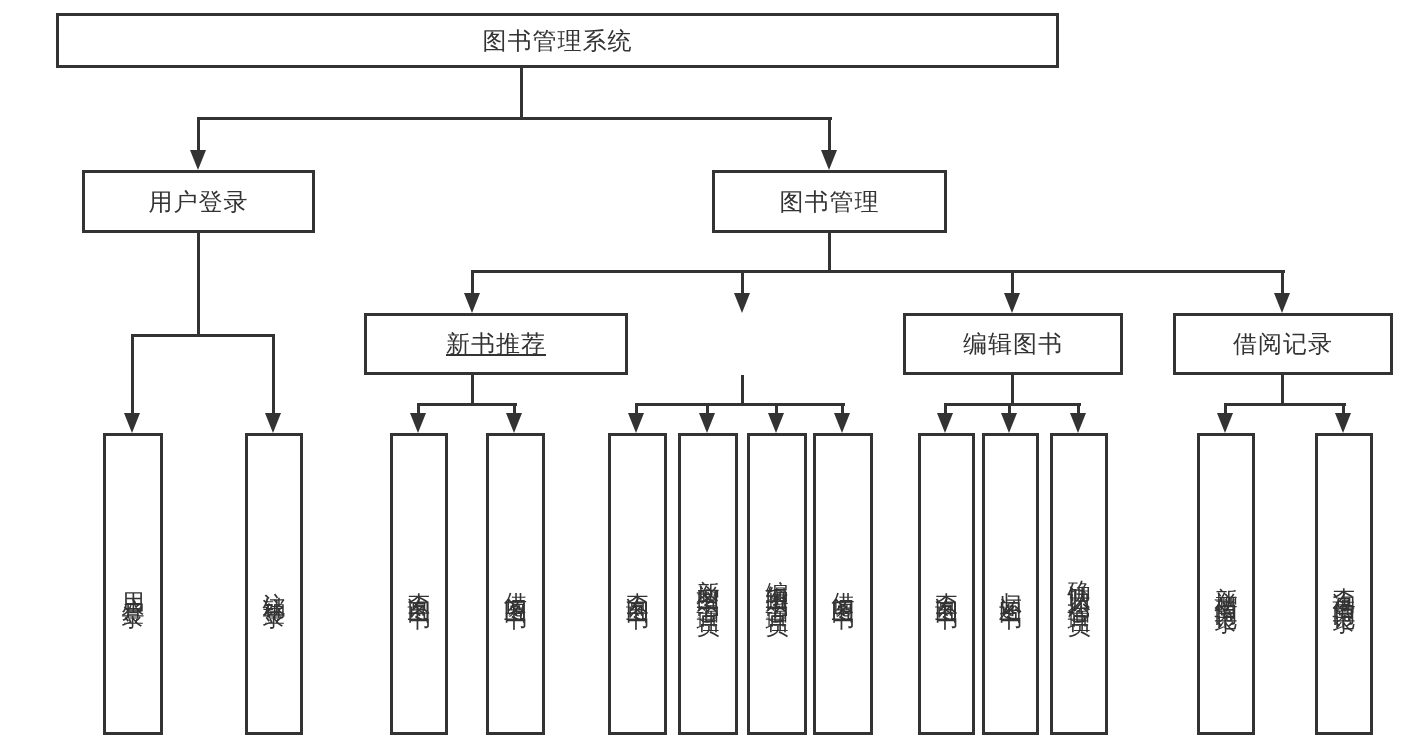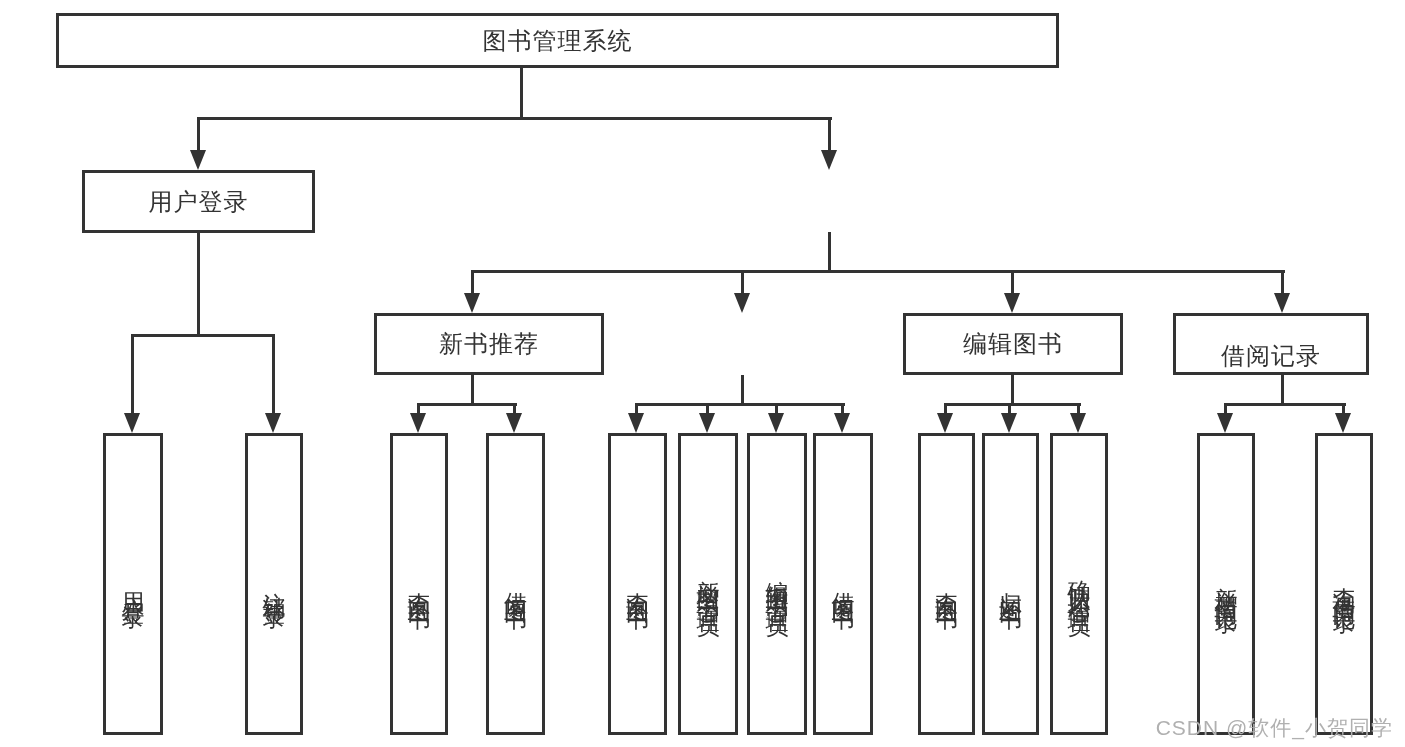--- a/index.html
+++ b/index.html
@@ -64,46 +64,49 @@
   <div class="vl" style="left:520px; top:68px; height:51px;"></div>
   <div class="hl" style="left:197px; top:117px; width:635px;"></div>
   <div class="vl" style="left:197px; top:117px; height:35px;"></div>
   <div class="arrow" style="left:190px; top:150px;"></div>
   <div class="vl" style="left:828px; top:117px; height:35px;"></div>
   <div class="arrow" style="left:821px; top:150px;"></div>
 
   <div class="box hlabel" style="left:82px; top:170px; width:233px; height:63px;">
     <span>用户登录</span>
   </div>
+  <div class="box hlabel" style="left:712px; top:170px; width:235px; height:63px;">
+    <span>图书管理</span>
+  </div>
 
   <div class="vl" style="left:197px; top:232px; height:105px;"></div>
   <div class="hl" style="left:131px; top:334px; width:144px;"></div>
   <div class="vl" style="left:131px; top:334px; height:82px;"></div>
   <div class="arrow" style="left:124px; top:413px;"></div>
   <div class="vl" style="left:272px; top:334px; height:82px;"></div>
   <div class="arrow" style="left:265px; top:413px;"></div>
 
   <div class="vl" style="left:828px; top:232px; height:40px;"></div>
   <div class="hl" style="left:471px; top:270px; width:814px;"></div>
   <div class="vl" style="left:471px; top:270px; height:26px;"></div>
   <div class="arrow" style="left:464px; top:293px;"></div>
   <div class="vl" style="left:741px; top:270px; height:26px;"></div>
   <div class="arrow" style="left:734px; top:293px;"></div>
   <div class="vl" style="left:1011px; top:270px; height:26px;"></div>
   <div class="arrow" style="left:1004px; top:293px;"></div>
   <div class="vl" style="left:1281px; top:270px; height:26px;"></div>
   <div class="arrow" style="left:1274px; top:293px;"></div>
 
-  <div class="box hlabel" style="left:374px; top:313px; width:230px; height:62px;">
+  <div class="box hlabel" style="left:364px; top:313px; width:264px; height:62px;text-decoration:underline;">
     <span>新书推荐</span>
   </div>
   <div class="box hlabel" style="left:903px; top:313px; width:220px; height:62px;">
     <span>编辑图书</span>
   </div>
-  <div class="box hlabel" style="left:1173px; top:313px; width:196px; height:62px;align-items:flex-end;">
+  <div class="box hlabel" style="left:1173px; top:313px; width:220px; height:62px;">
     <span>借阅记录</span>
   </div>
 
   <div class="vl" style="left:471px; top:375px; height:30px;"></div>
   <div class="hl" style="left:417px; top:403px; width:100px;"></div>
   <div class="vl" style="left:417px; top:403px; height:13px;"></div>
   <div class="arrow" style="left:410px; top:413px;"></div>
   <div class="vl" style="left:513px; top:403px; height:13px;"></div>
   <div class="arrow" style="left:506px; top:413px;"></div>
 
@@ -171,15 +174,14 @@
     <span class="vtext">确认归还（管理员）</span>
   </div>
 
   <div class="box" style="left:1197px; top:433px; width:58px; height:302px;">
     <span class="vtext">新增借阅记录</span>
   </div>
   <div class="box" style="left:1315px; top:433px; width:58px; height:302px;">
     <span class="vtext">查询借阅记录</span>
   </div>
 
-  <div class="watermark">CSDN @软件_小贺同学</div>
 
 </div>
 
 </body></html>

